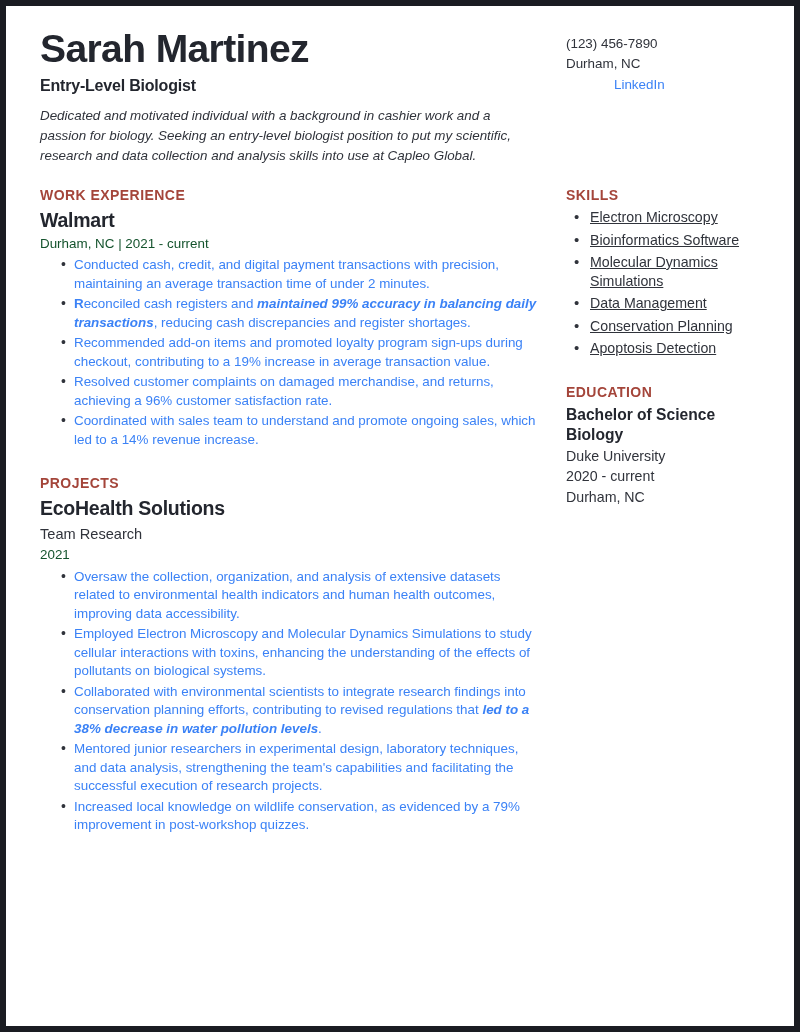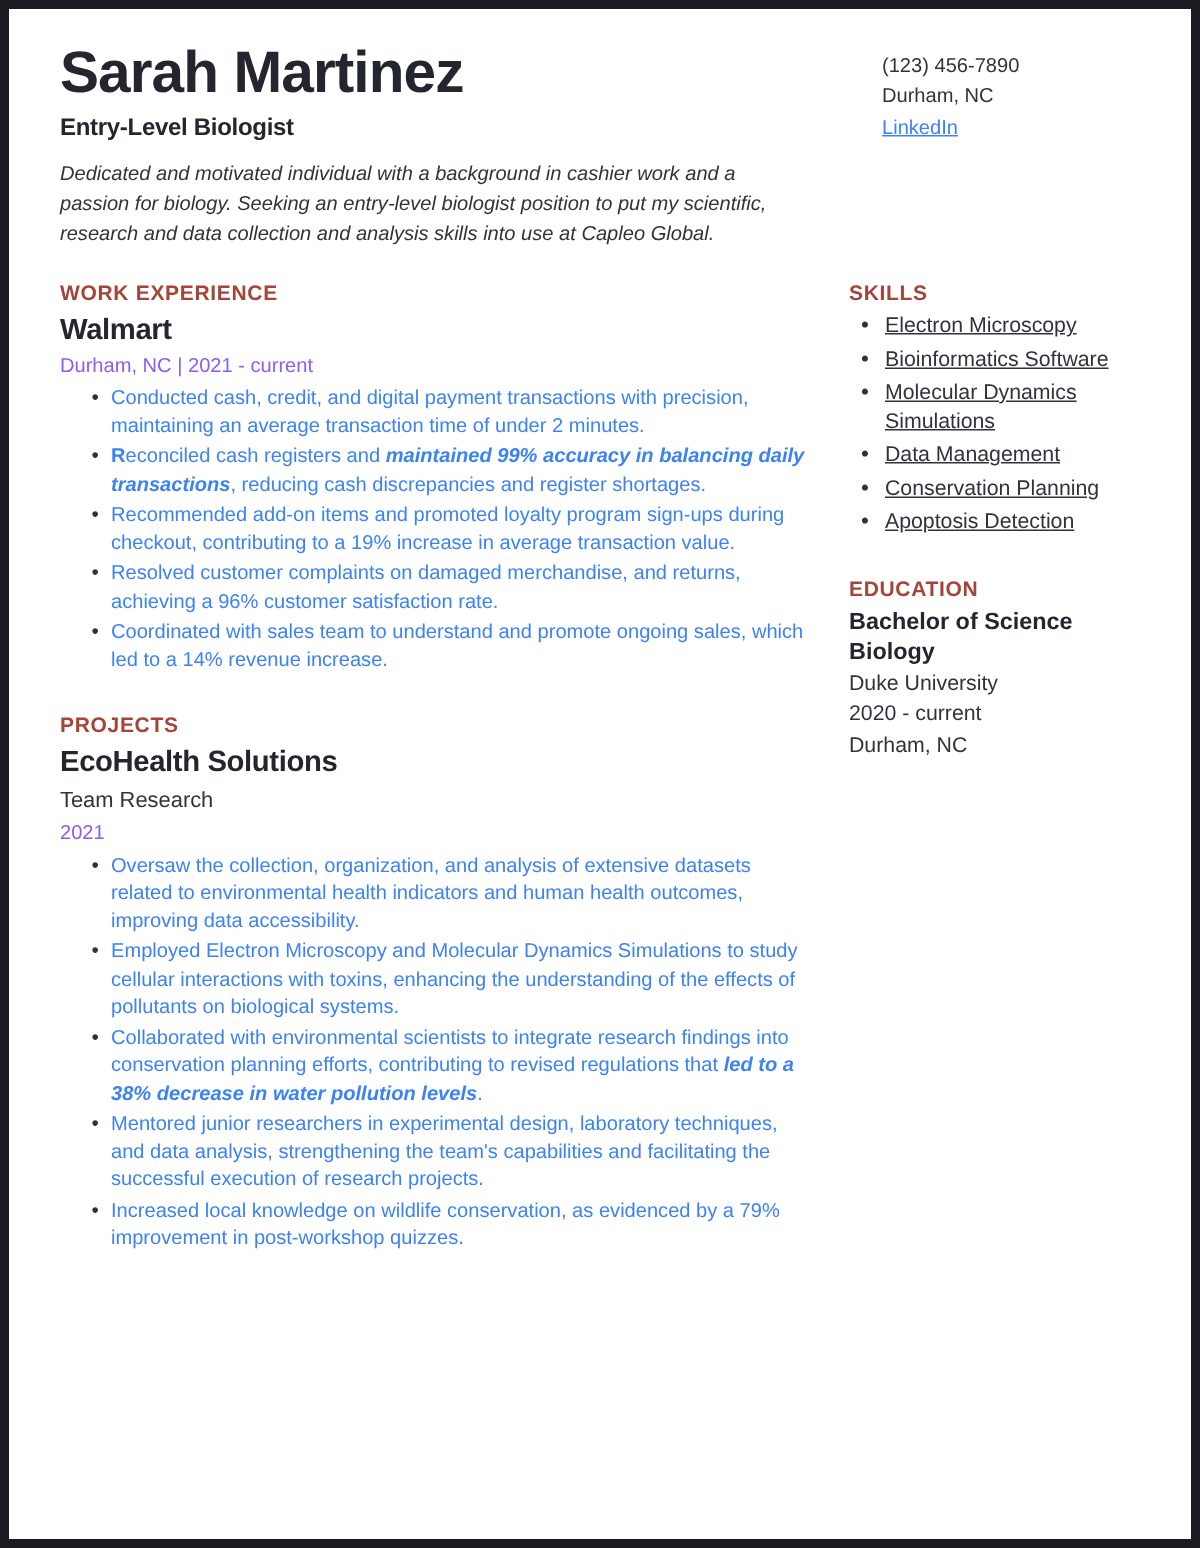--- a/index.html
+++ b/index.html
@@ -28,21 +28,20 @@
     left: 34px;
     top: 22px;
     right: 14px;
     bottom: 10px;
   }
 
   
   .header {
     display: flex;
     align-items: flex-start;
-    gap: 22px;
   }
   .header-left {
     width: 500px;
     flex: 0 0 500px;
   }
   .header-right {
     flex: 1 1 auto;
     padding-left: 26px;
     padding-top: 6px;
   }
@@ -71,22 +70,22 @@
     width: 480px;
   }
   .contact {
     font-size: 13.4px;
     color: #30333b;
     line-height: 1.52;
   }
   .contact div { white-space: nowrap; }
   .contact-link {
     color: #3b82f6;
-    text-decoration: underline;
     cursor: pointer;
+    margin-left: 48px;
   }
 
   
   .columns {
     display: flex;
     margin-top: 22px;
   }
   .col-left {
     width: 500px;
     flex: 0 0 500px;
@@ -114,21 +113,21 @@
     margin: 0;
   }
   .entry-role {
     font-size: 14.6px;
     color: #30333b;
     line-height: 1.4;
     margin: 3px 0 0 0;
   }
   .entry-meta {
     font-size: 13.4px;
-    color: #8b5cf6;
+    color: #14532d;
     line-height: 1.4;
     margin: 2px 0 0 0;
   }
   ul.bullets {
     margin: 3px 0 0 0;
     padding-left: 21px;
     list-style: none;
   }
   ul.bullets li {
     position: relative;

